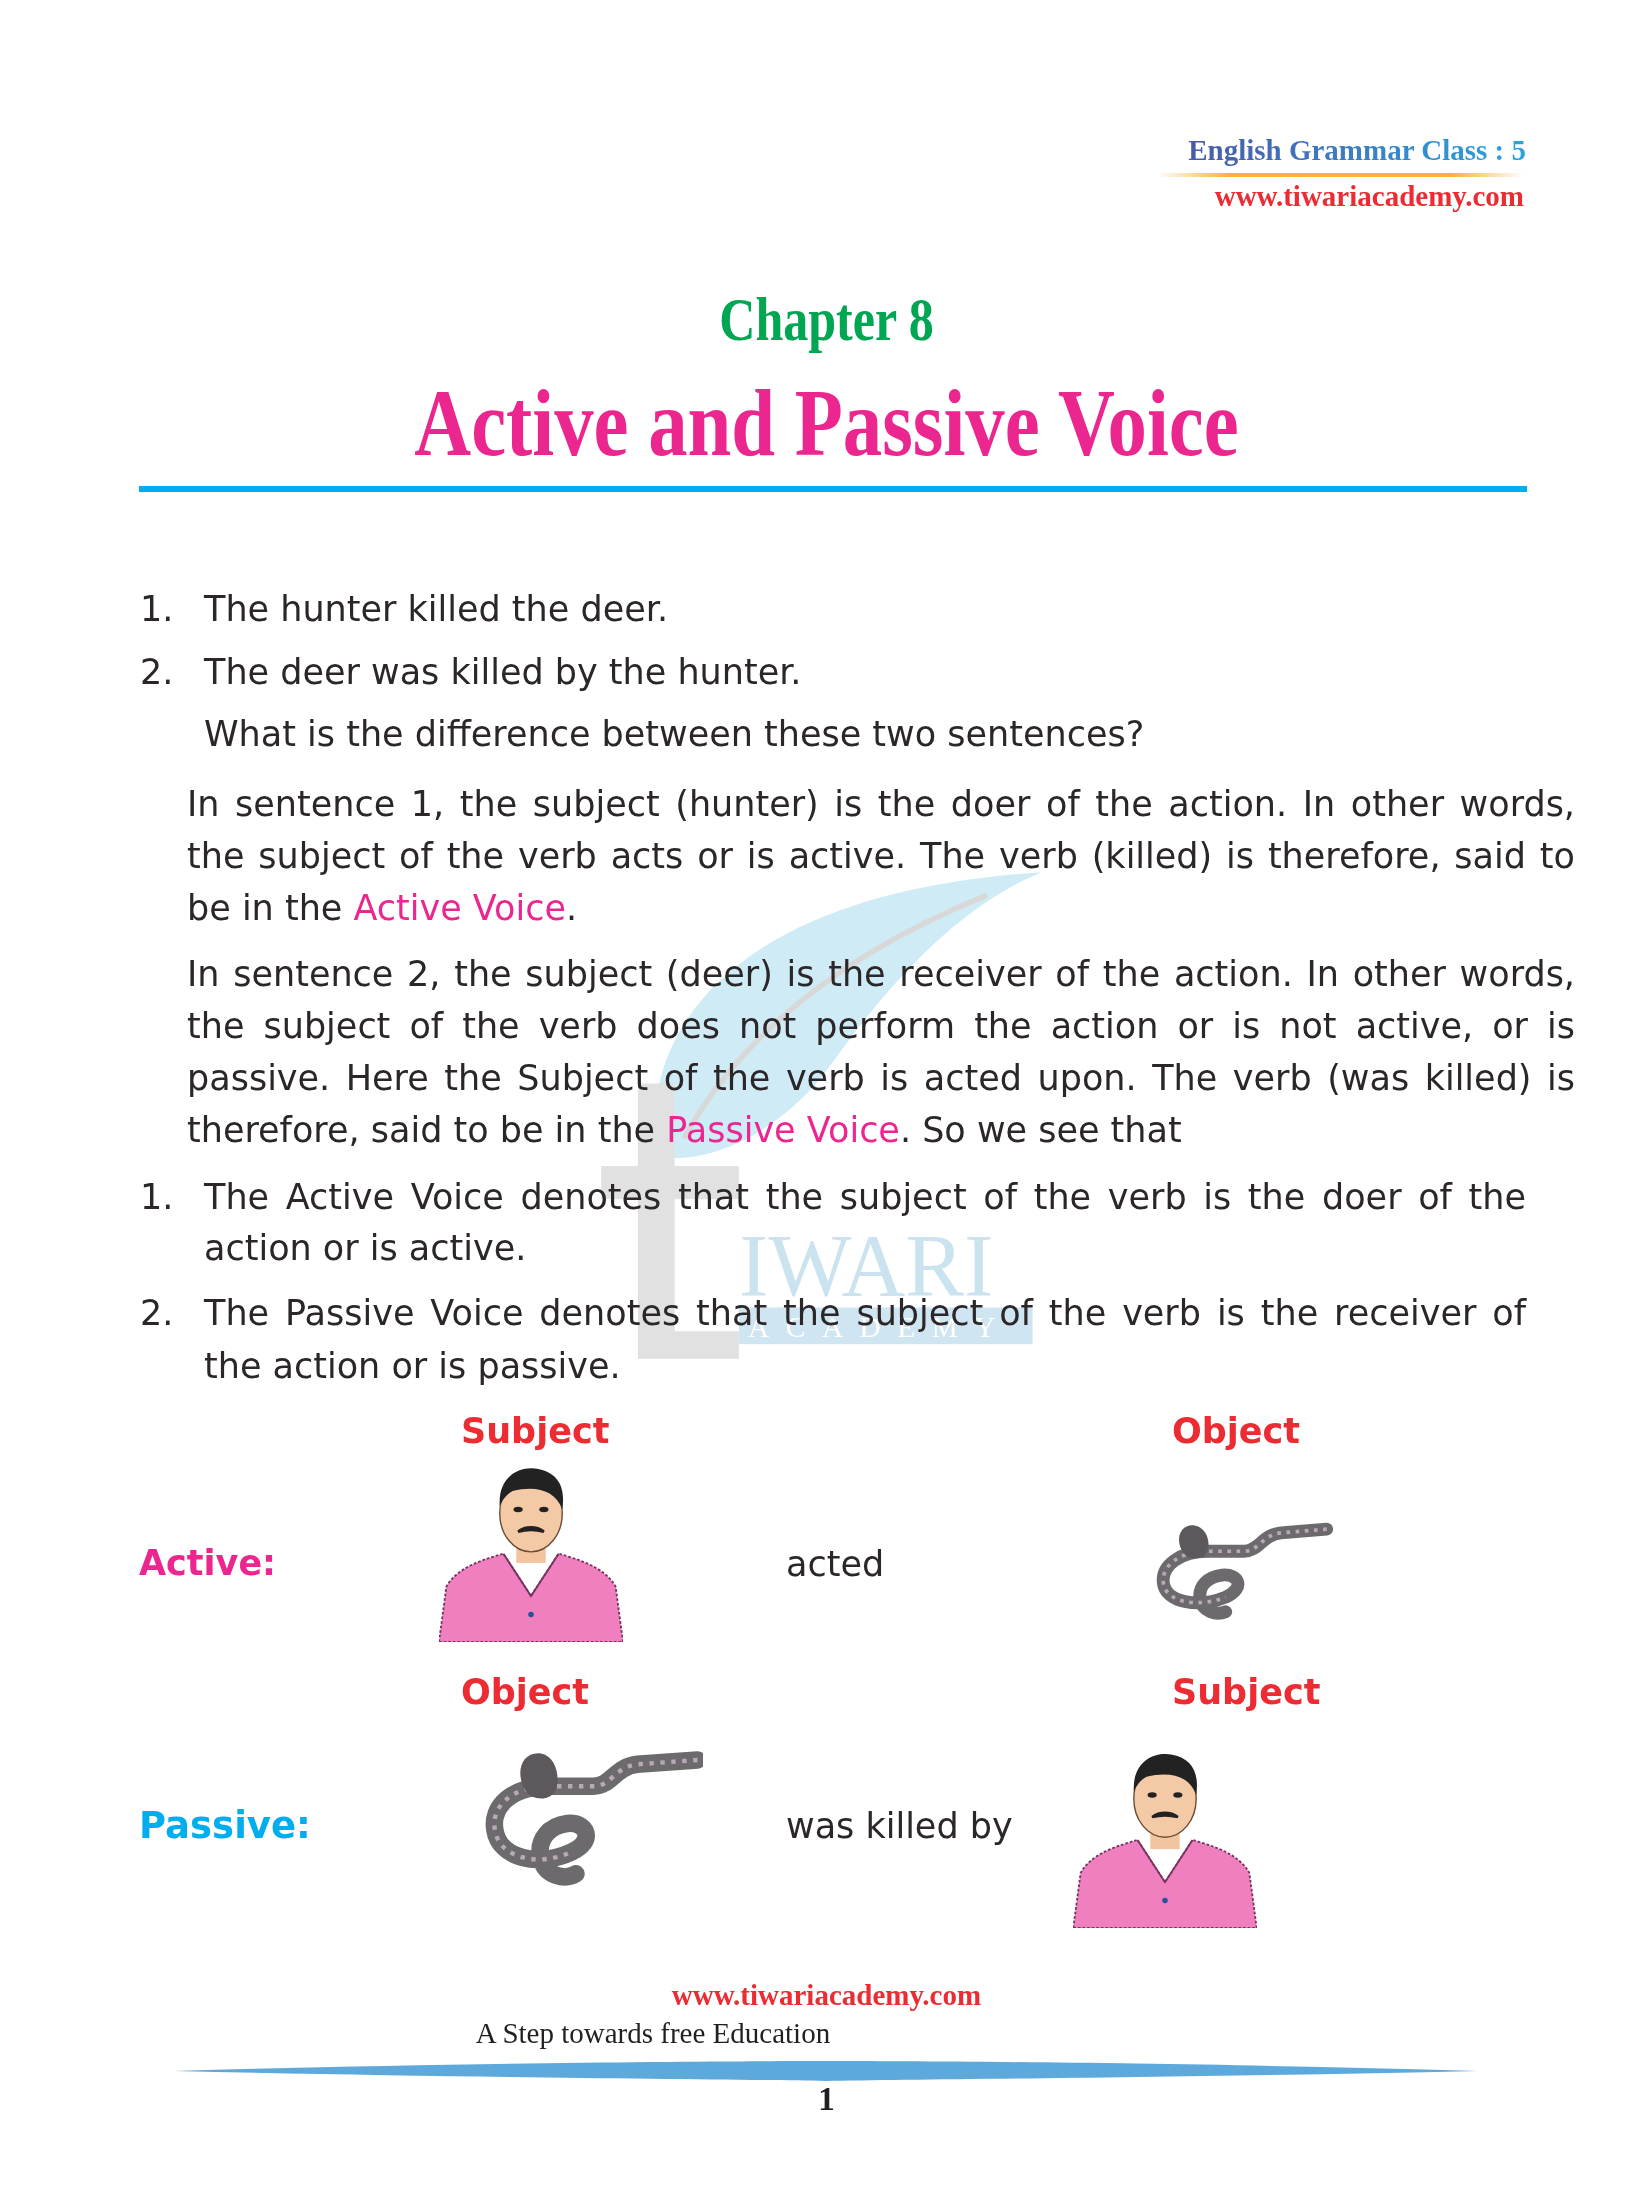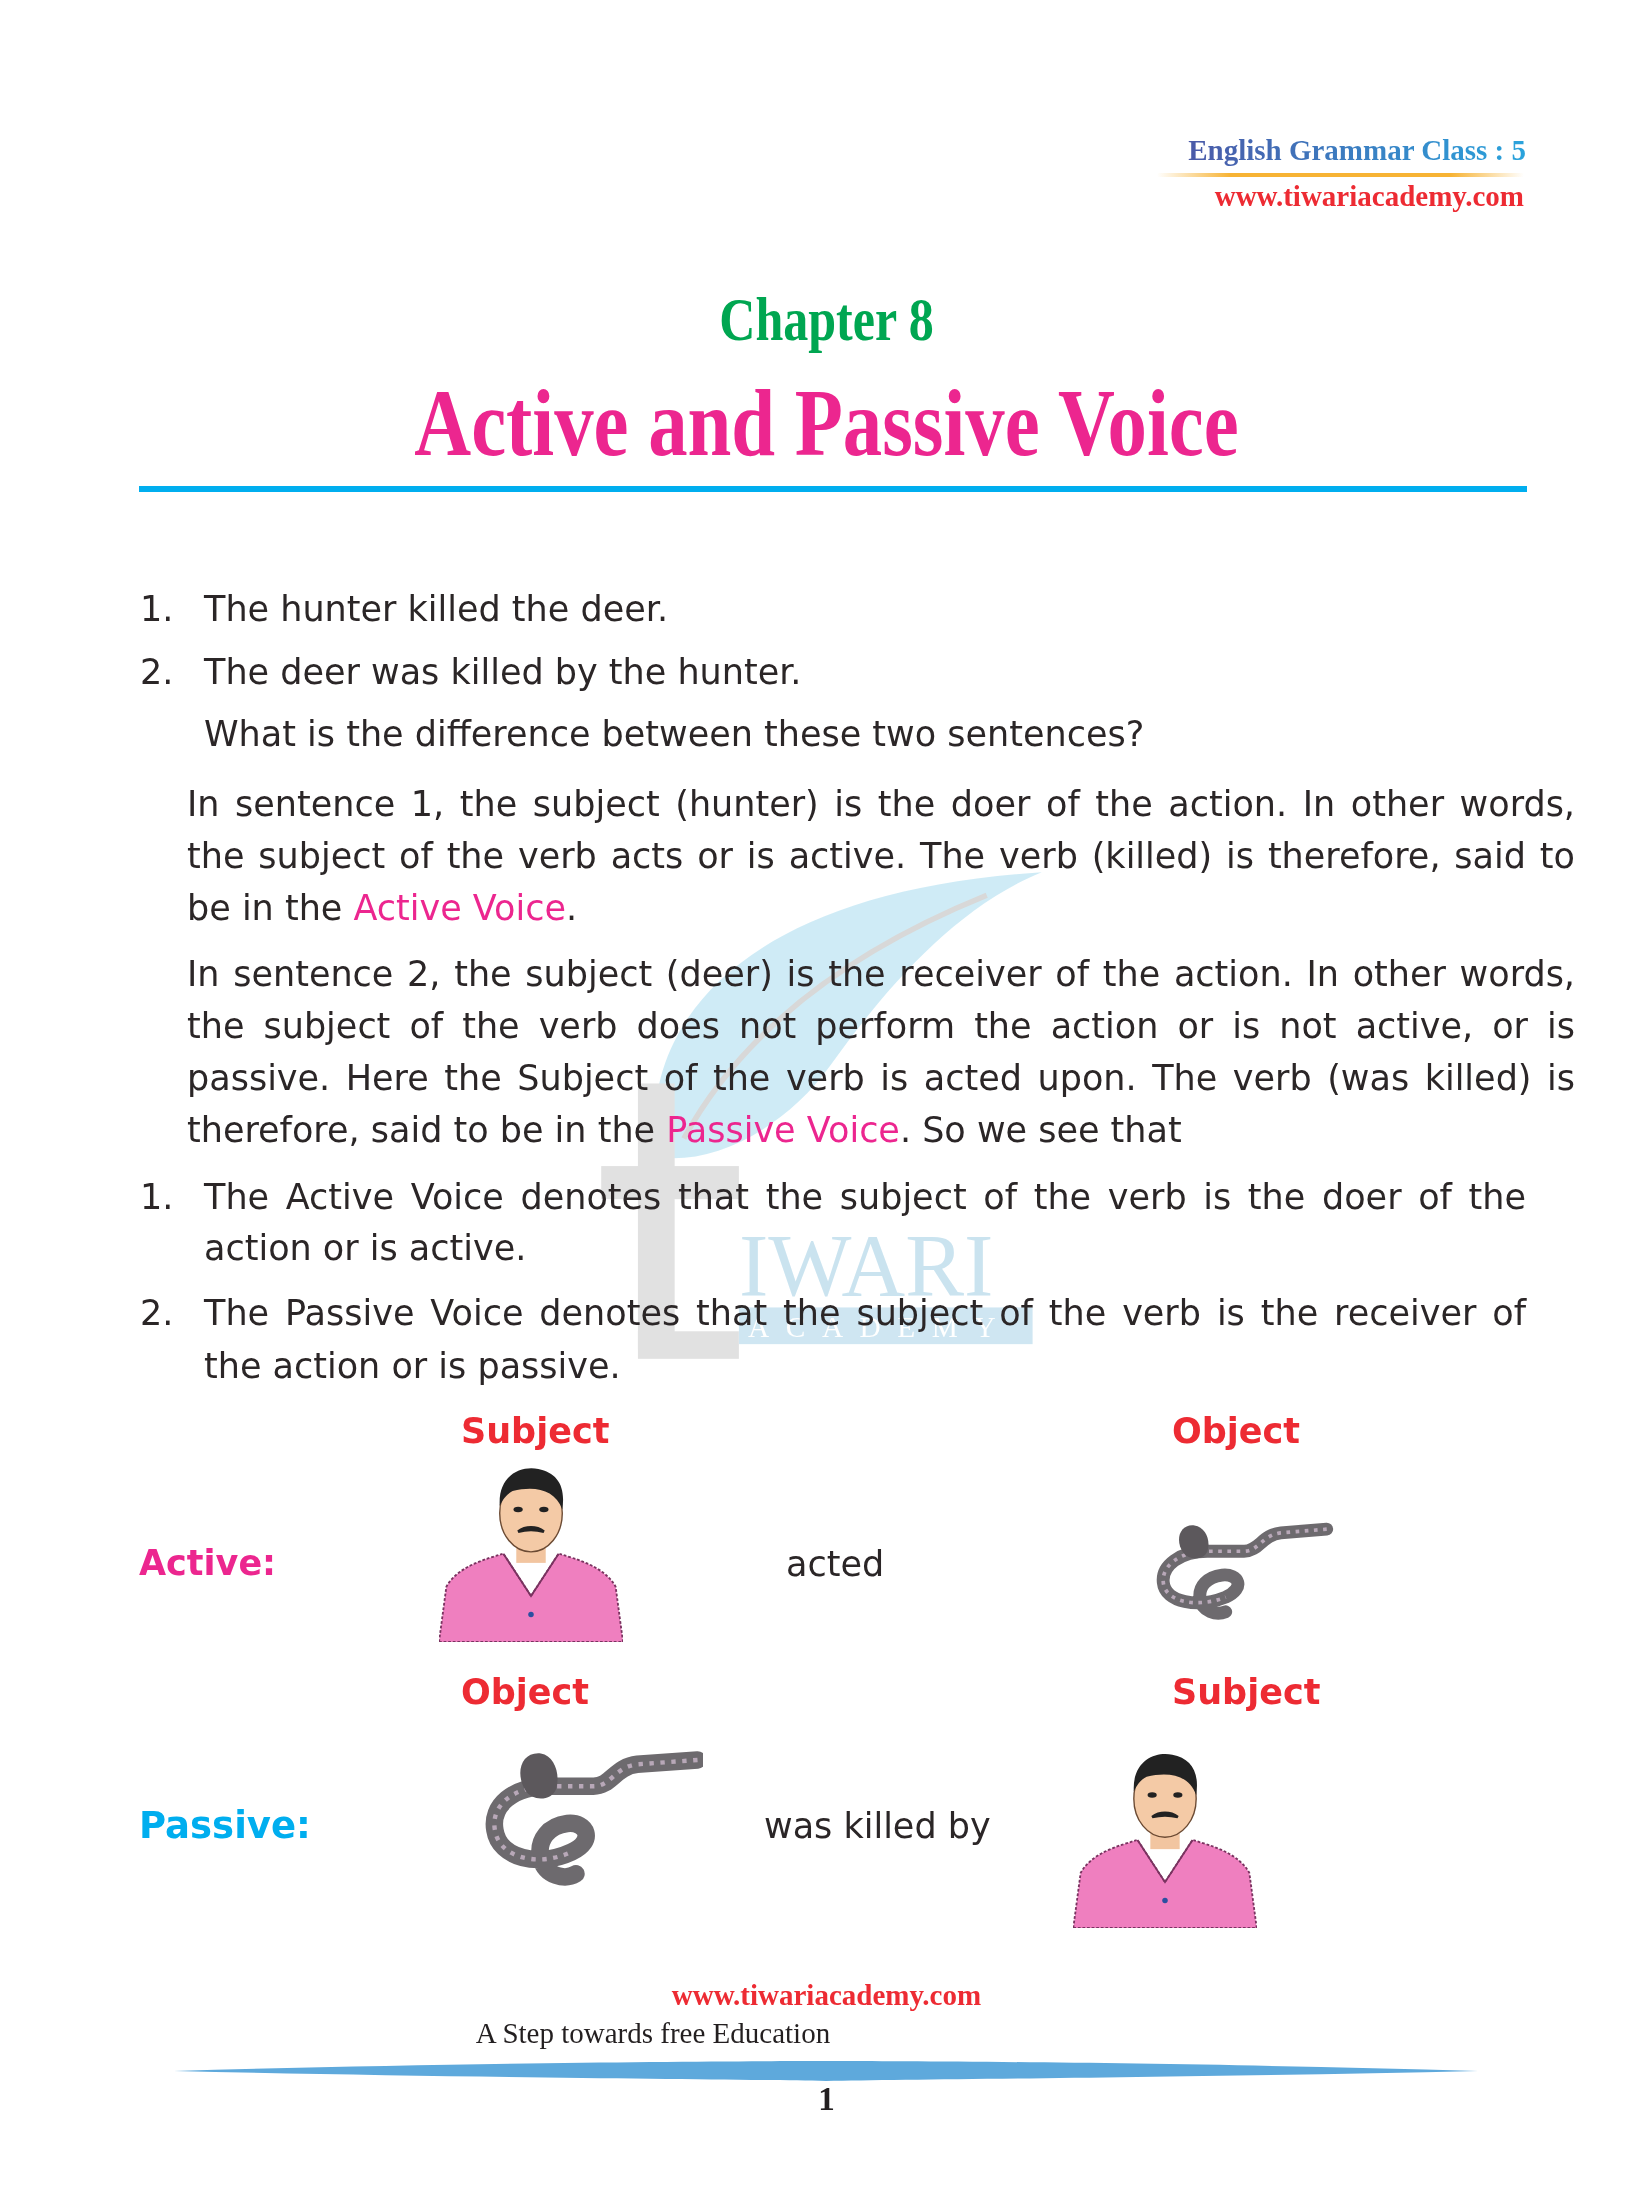--- a/index.html
+++ b/index.html
@@ -96,21 +96,21 @@
 <div class="abs lbl-red" style="left:461px; top:1672px">Object</div>
 <div class="abs lbl-red" style="left:1172px; top:1672px">Subject</div>
 <div class="abs lbl-passive" style="left:139px; top:1804px">Passive:</div>
 
 <svg class="abs" style="left:473px; top:1749px" width="230" height="138" viewBox="0 0 210 126">
   <path d="M205 10 L150 14 C130 16 126 34 110 34 L70 34 C36 34 16 52 20 74 C24 100 60 108 90 94 C112 84 104 66 86 68 C70 70 58 82 62 100 C66 116 84 120 94 114" fill="none" stroke="#6d6a6e" stroke-width="16" stroke-linecap="round"></path>
   <path d="M205 10 L150 14 C130 16 126 34 110 34 L70 34 C36 34 16 52 20 74 C24 100 60 108 90 94" fill="none" stroke="#b8a8b8" stroke-width="4" stroke-dasharray="4 6"></path>
   <path d="M62 4 C44 2 38 22 48 38 C54 48 72 48 76 36 C80 22 74 6 62 4 Z" fill="#5c585c"></path>
 </svg>
 
-<div class="abs txt" style="left:764px; top:1800px">was killed by</div>
+<div class="abs txt" style="left:786px; top:1800px">was killed by</div>
 
 <svg class="abs" style="left:1073px; top:1740px" width="184" height="188" viewBox="0 0 200 205">
   <path d="M0 205 L8 145 C20 123 50 115 70 109 L100 155 L130 109 C150 115 180 123 192 145 L200 205 Z" fill="#ef7fbf" stroke="#7a3360" stroke-width="2" stroke-dasharray="3 2"></path>
   <path d="M70 109 L100 155 L130 109" fill="none" stroke="#7a3360" stroke-width="2"></path>
   <rect x="84" y="95" width="32" height="24" fill="#f2c5a0"></rect>
   <ellipse cx="100" cy="64" rx="34" ry="42" fill="#f4caa6" stroke="#6b4a33" stroke-width="1.5"></ellipse>
   <path d="M66 56 C 64 22, 90 12, 108 16 C 128 20, 138 34, 134 60 C 126 38, 104 34, 80 40 C 72 44, 68 52, 66 56 Z" fill="#222"></path>
   <ellipse cx="86" cy="60" rx="5" ry="3" fill="#222"></ellipse>
   <ellipse cx="114" cy="60" rx="5" ry="3" fill="#222"></ellipse>
   <path d="M86 84 C 94 78, 106 78, 114 84 C 106 82, 94 82, 86 84 Z" fill="#222" stroke="#222" stroke-width="3"></path>

